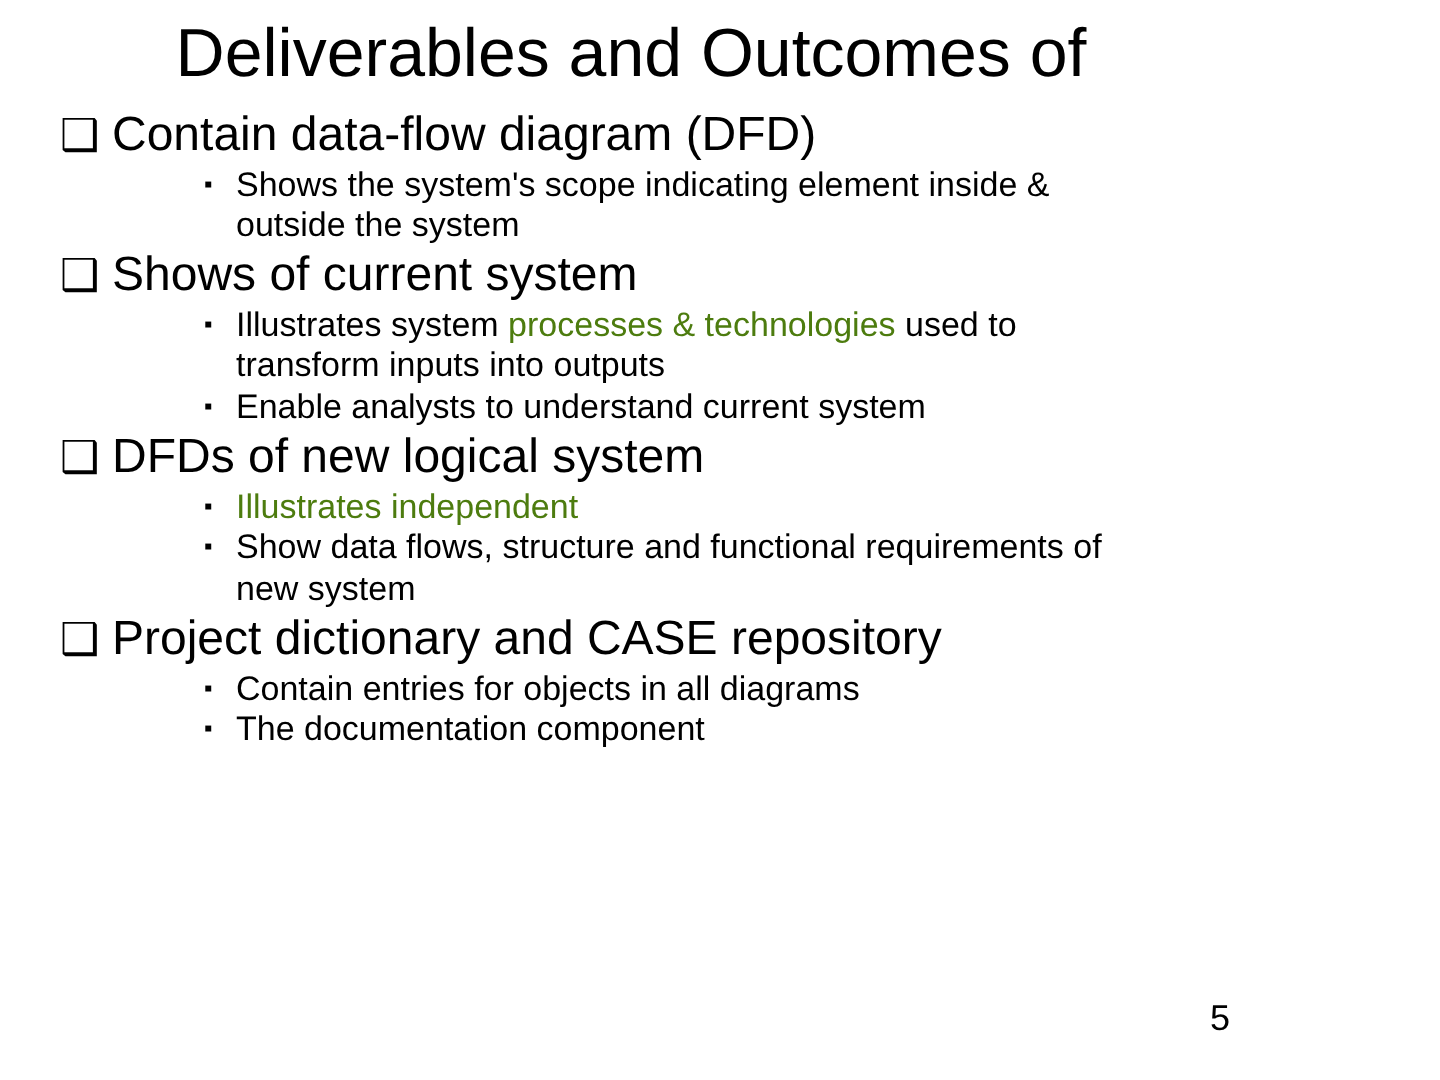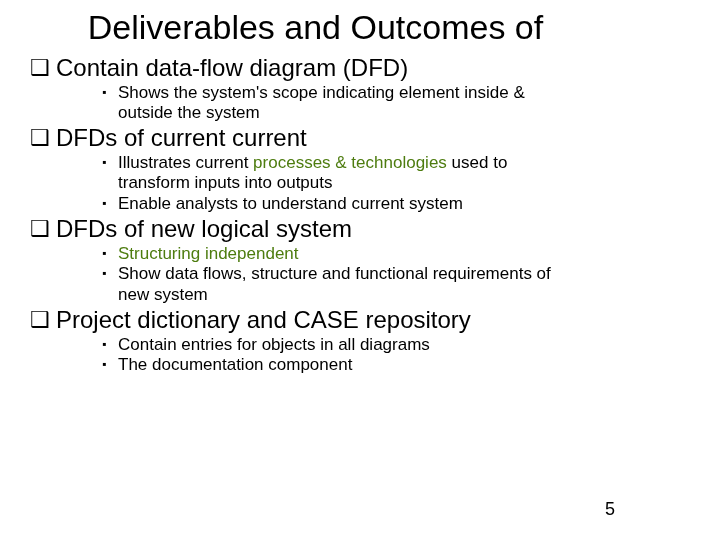--- a/index.html
+++ b/index.html
@@ -85,40 +85,40 @@
       <span class="bullet">❑</span>
       <span class="text">Contain data-flow diagram (DFD)</span>
     </div>
     <div class="lvl2">
       <span class="bullet">▪</span>
       <span class="text">Shows the system's scope indicating element inside &amp; outside the system</span>
     </div>
 
     <div class="lvl1">
       <span class="bullet">❑</span>
-      <span class="text">DFDs of current current</span>
+      <span class="text">Shows of current system</span>
     </div>
     <div class="lvl2">
       <span class="bullet">▪</span>
       <span class="text">
-        <span>Illustrates current </span><span class="green">processes &amp; technologies</span><span> used to transform inputs into outputs</span>
+        <span>Illustrates system </span><span class="green">processes &amp; technologies</span><span> used to transform inputs into outputs</span>
       </span>
     </div>
     <div class="lvl2">
       <span class="bullet">▪</span>
       <span class="text">Enable analysts to understand current system</span>
     </div>
 
     <div class="lvl1">
       <span class="bullet">❑</span>
       <span class="text">DFDs of new logical system</span>
     </div>
     <div class="lvl2">
       <span class="bullet">▪</span>
-      <span class="text green">Structuring independent</span>
+      <span class="text green">Illustrates independent</span>
     </div>
     <div class="lvl2">
       <span class="bullet">▪</span>
       <span class="text">Show data flows, structure and functional requirements of new system</span>
     </div>
 
     <div class="lvl1">
       <span class="bullet">❑</span>
       <span class="text">Project dictionary and CASE repository</span>
     </div>

